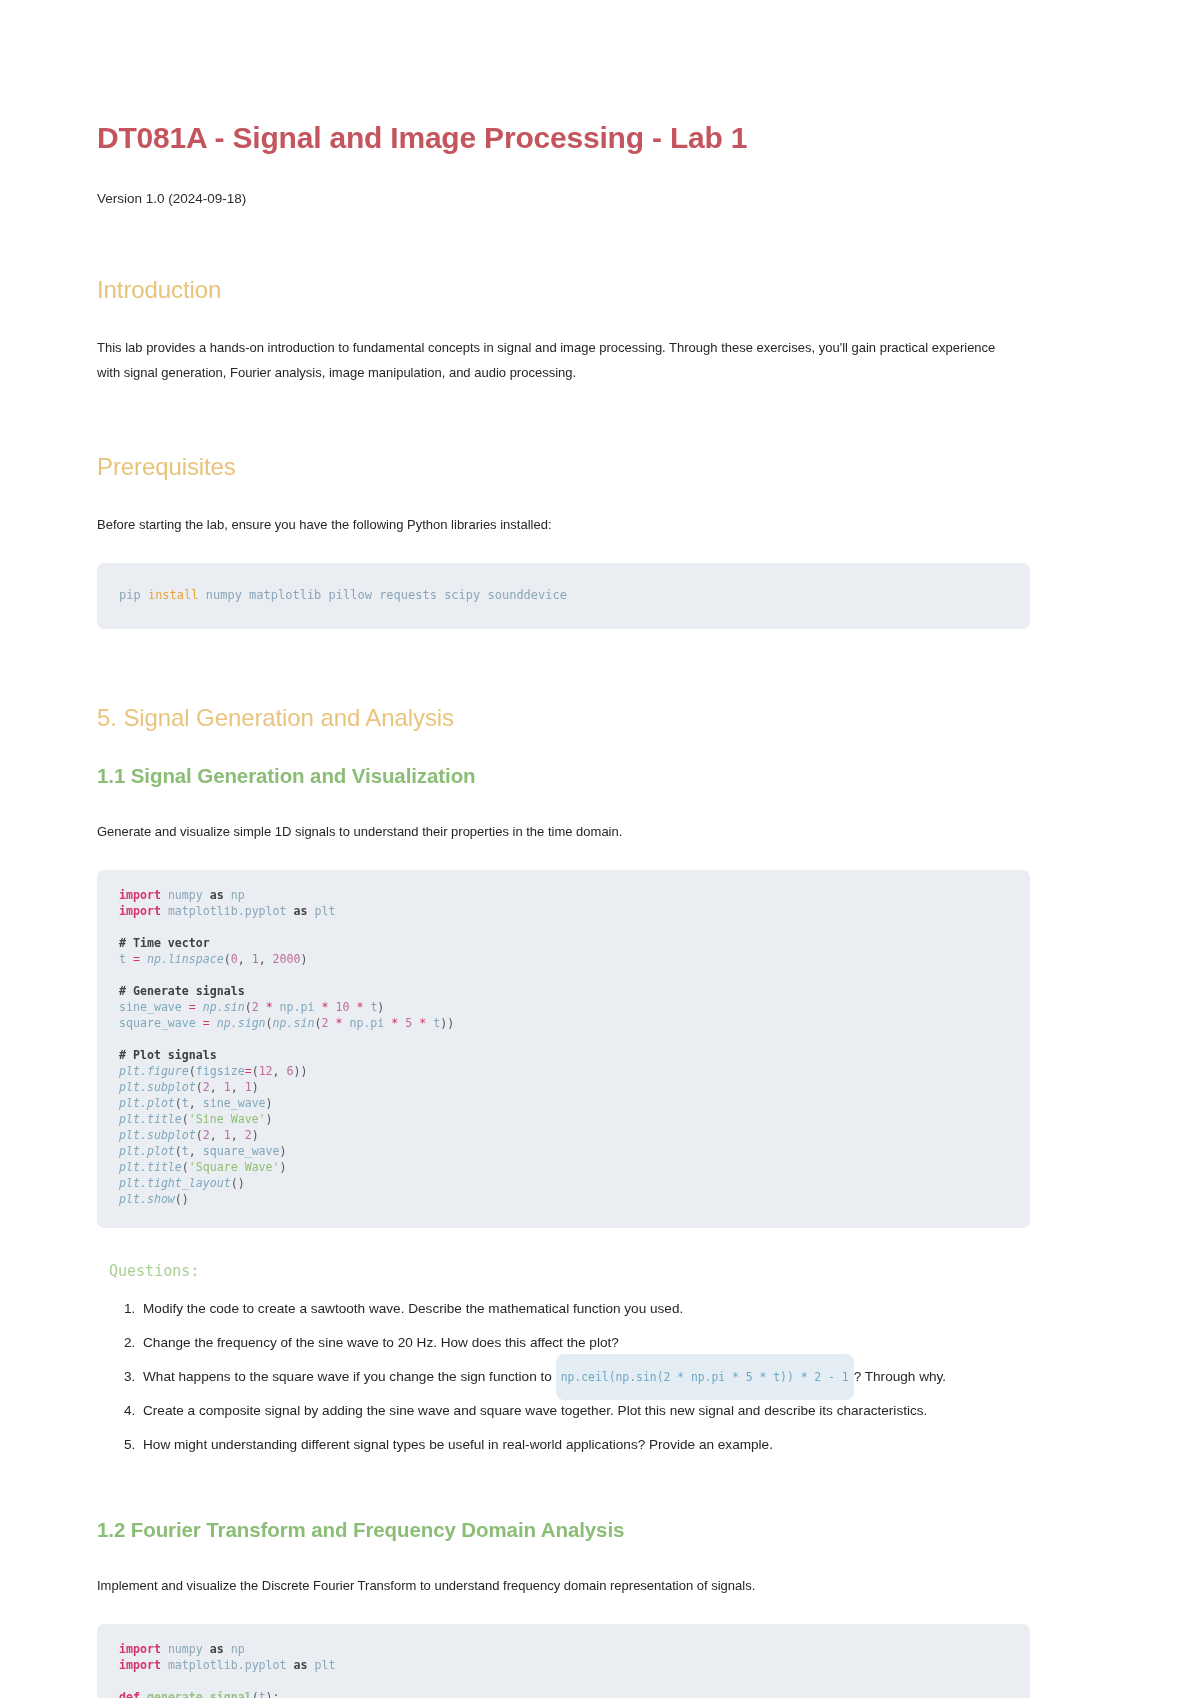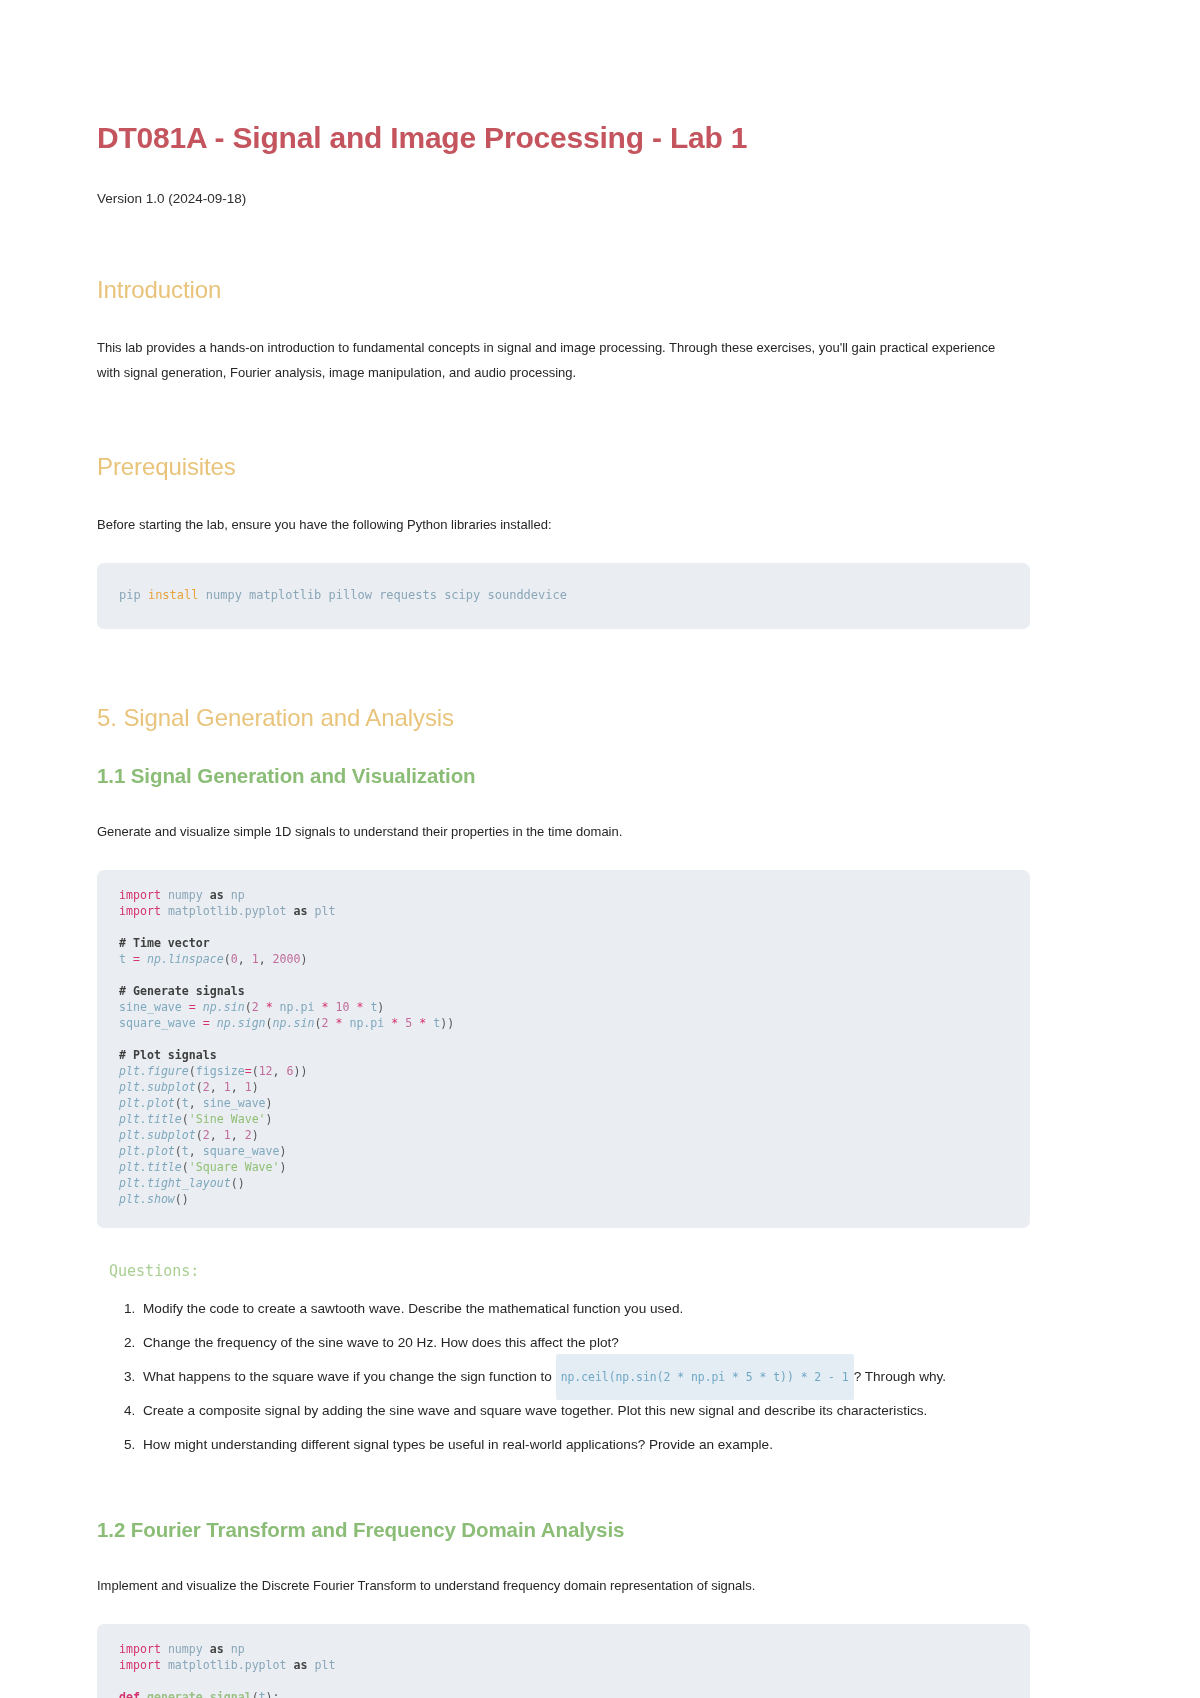--- a/index.html
+++ b/index.html
@@ -81,21 +81,21 @@
     margin: 0;
     font-family: "DejaVu Sans Mono", monospace;
     font-size: 11.6px;
     line-height: 1.38;
     white-space: pre;
     color: #8aa6b8;
   }
   .codeblock.single pre { font-size: 12px; }
 
   
-  .t-kw     { color: #d6336c; font-weight: normal; }
+  .t-kw     { color: #d6336c; font-weight: bold; }
   .t-kw2    { color: #444444; font-weight: bold; }
   .t-mod    { color: #8aa6b8; }
   .t-name   { color: #7fa8bd; }
   .t-fn     { color: #7fa8bd; font-style: italic; }
   .t-num    { color: #c06c9a; }
   .t-str    { color: #8fbf72; }
   .t-com    { color: #3f3f3f; font-weight: bold; }
   .t-op     { color: #d6336c; }
   .t-punct  { color: #555555; }
   .t-install{ color: #e8a33d; }
@@ -121,21 +121,21 @@
     color: #262626;
     margin-bottom: 13px;
     padding-left: 4px;
   }
   code.inline {
     font-family: "DejaVu Sans Mono", monospace;
     font-size: 11.4px;
     background: #e4ecf4;
     color: #6fa8c4;
     padding: 16px 5px;
-    border-radius: 2px;
+    border-radius: 8px;
     white-space: nowrap;
   }
 </style>
 </head>
 <body>
 
 <div class="page">
 
   <h1 class="doc-title">DT081A - Signal and Image Processing - Lab 1</h1>
   <p class="doc-version">Version 1.0 (2024-09-18)</p>

